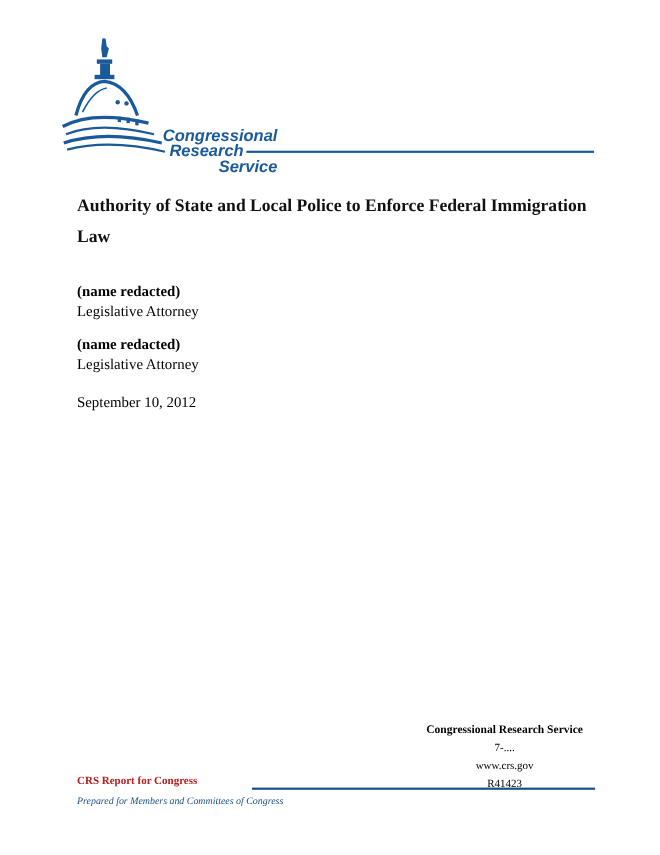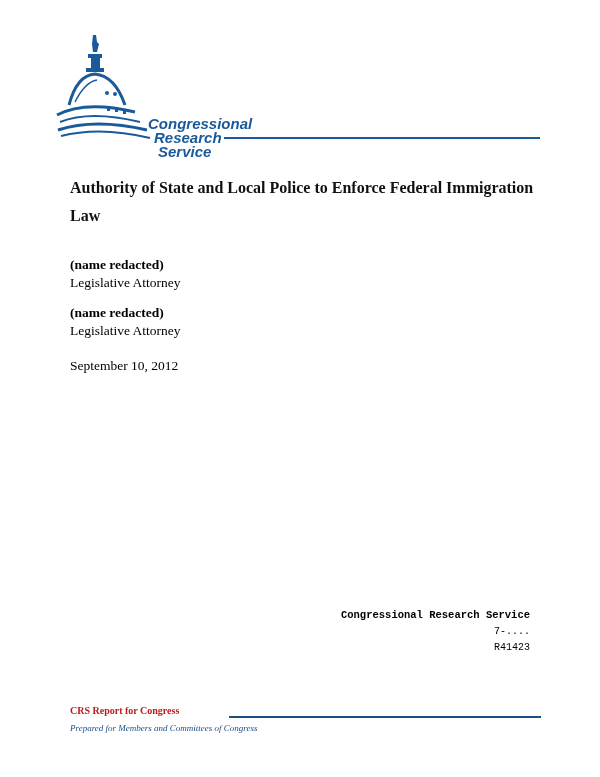--- a/index.html
+++ b/index.html
@@ -1,30 +1,30 @@
 <!DOCTYPE html>
 <html><head>
   <meta charset="utf-8">
   <style>
     html, body { margin: 0; padding: 0; background: #ffffff; }
     body { width: 600px; height: 777px; position: relative; overflow: hidden; font-family: "Liberation Serif", serif; color: #000; }
     .logo { position: absolute; left: 55px; top: 30px; width: 100px; height: 115px; }
     .logo-text { position: absolute; left: 148px; top: 101px; font-family: "Liberation Sans", sans-serif; font-style: italic; font-weight: bold; color: #1a5a9a; font-size: 15px; line-height: 14px; margin-top: 16px; }
     .logo-text .l1 { display:block; }
     .logo-text .l2 { display:block; padding-left: 6px; }
-    .logo-text .l3 { display:block; padding-left: 10px; }
+    .logo-text .l3 { display:block; padding-left: 10px; text-align: right; }
     .logo-rule { position: absolute; left: 224px; top: 137px; width: 316px; height: 2px; background: #1a5a9a; }
     .title { position: absolute; left: 70px; top: 174px; width: 480px; font-family: "Liberation Serif", serif; font-weight: bold; font-size: 16px; line-height: 28px; color: #111; margin: 0; }
     .author { position: absolute; left: 70px; font-size: 13.5px; line-height: 18px; }
     .author .name { font-weight: bold; display: block; }
     .author .role { display: block; }
     .a1 { top: 256px; }
     .a2 { top: 304px; }
     .date { position: absolute; left: 70px; top: 358px; font-size: 13.5px; }
-    .crs-block { position: absolute; right: 70px; top: 607px; text-align: right; font-size: 10px; line-height: 16px; font-family: Liberation Mono, monospace; }
+    .crs-block { position: absolute; right: 70px; top: 656px; text-align: center; font-size: 10px; line-height: 16px; }
     .crs-block .org { font-weight: bold; font-size: 10.5px; display: block; margin-bottom: 1px; }
     .crs-block span { display: block; }
     .footer-title { position: absolute; left: 70px; top: 705px; font-weight: bold; font-size: 10px; color: #b91c1c; }
     .footer-rule { position: absolute; left: 229px; top: 716px; width: 312px; height: 2px; background: #1a4f86; }
     .footer-sub { position: absolute; left: 70px; top: 723px; font-style: italic; font-size: 9px; color: #1a4f86; }
   </style>
 </head>
 <body>
 
 <div class="logo">
@@ -65,18 +65,19 @@
 <div class="author a2">
   <span class="name">(name redacted)</span>
   <span class="role">Legislative Attorney</span>
 </div>
 
 <div class="date">September 10, 2012</div>
 
 <div class="crs-block">
   <span class="org">Congressional Research Service</span>
   <span>7-....</span>
+  <span>www.crs.gov</span>
   <span>R41423</span>
 </div>
 
 <div class="footer-title">CRS Report for Congress</div>
 <div class="footer-rule"></div>
 <div class="footer-sub">Prepared for Members and Committees of Congress</div>
 
 </body></html>

